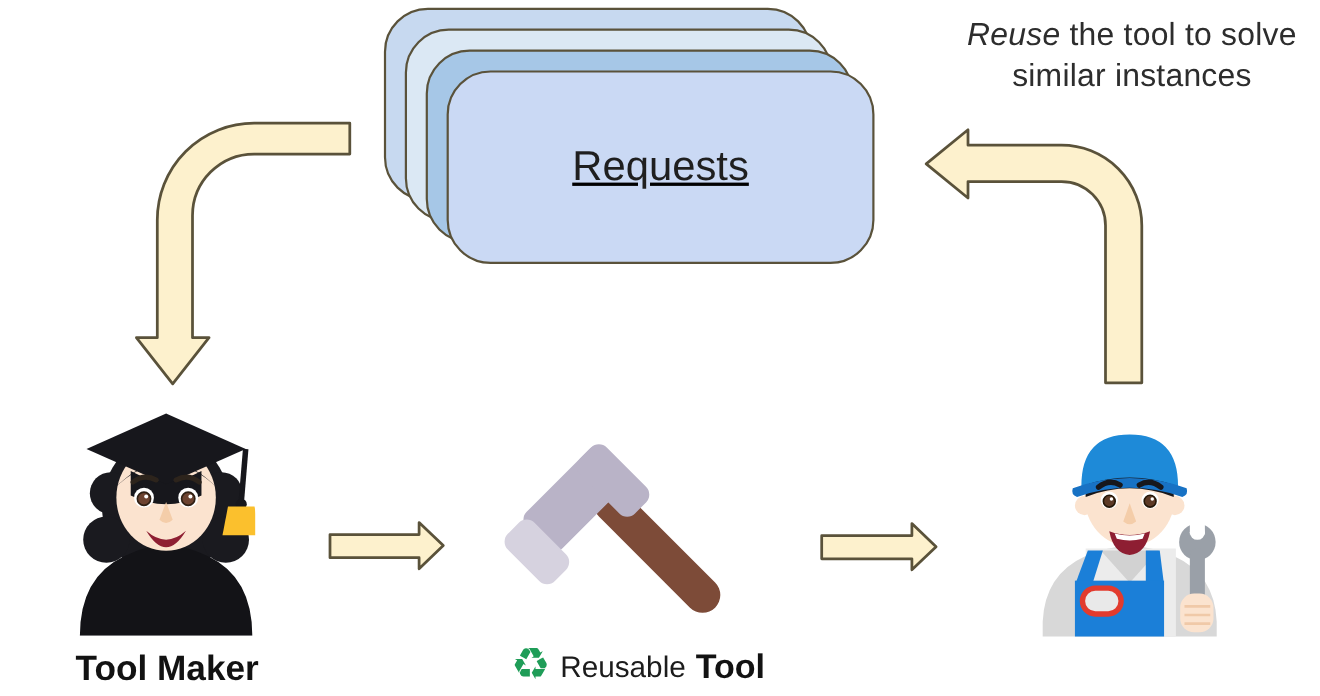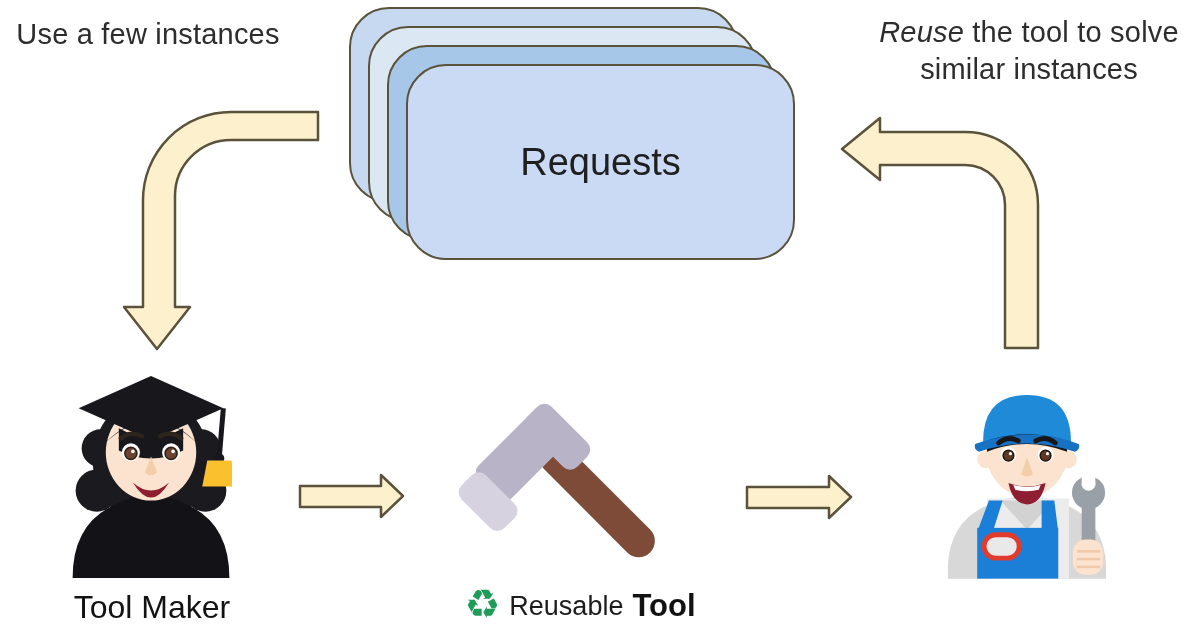--- a/index.html
+++ b/index.html
@@ -11,42 +11,42 @@
   .annotation {
     position:absolute; text-align:center; font-size:29px; line-height:37px;
     color:#2d2d2d; letter-spacing:0.2px;
   }
   .annotation-left  { left:2px;   top:16px; width:292px; }
   .annotation-right { left:856px; top:14px; width:346px; }
   .annotation em { }
 
   
   .card {
-    position:absolute; width:389px; height:196px; box-sizing:border-box;
-    border:2px solid #5a523a; border-radius:40px;
+    position:absolute; width:389px; height:176px; box-sizing:border-box;
+    border:2px solid #5a523a; border-radius:40px;text-decoration:underline;
   }
   .card-1 { left:349px; top:7px;  }
   .card-2 { left:368px; top:26px; }
   .card-3 { left:387px; top:45px; }
   .card-4 { left:406px; top:64px; display:flex; align-items:center; justify-content:center; }
   .card-label { font-size:38px; color:#1f1f1f; }
 
   
   .arrows-layer { position:absolute; left:0; top:0; width:1200px; height:633px; }
   .flow-arrow { stroke-width:2.5; stroke-linejoin:round; }
 
   
   .emoji { position:absolute; }
   .emoji-maker  { left:70px;  top:372px; }
   .emoji-hammer { left:458px; top:380px; }
   .emoji-user   { left:944px; top:382px; }
 
   
   .node-label {
-    position:absolute; font-size:32px; font-weight:normal; color:#121212;
+    position:absolute; font-size:32px; font-weight:bold; color:#121212;
     text-align:center; line-height:36px;
   }
   .label-maker { left:32px;  top:589px; width:240px; }
   .label-user  { left:930px; top:589px; width:250px; }
   .label-tool  {
     position:absolute; left:408px; top:586px; width:344px;
     display:flex; align-items:center; justify-content:center; gap:9px;
   }
   .recycle-glyph { font-size:40px; line-height:1; color:#1f9d58; transform:translateY(-2px); }
   .label-tool-regular { font-size:27px; color:#1c1c1c; }
@@ -58,21 +58,20 @@
 <div class="canvas">
 
   <svg class="arrows-layer" viewBox="0 0 1200 633">
     <path class="flow-arrow" d="M 318,112 L 231,112 A 88,88 0 0 0 143,200 L 143,307 L 124,307 L 157,349 L 190,307 L 175,307 L 175,196 A 56,56 0 0 1 231,140 L 318,140 Z" fill="#fdf1cd" stroke="#5a523a"></path>
     <path class="flow-arrow" d="M 842,149 L 880,118 L 880,132 L 965,132 A 73,73 0 0 1 1038,205 L 1038,348 L 1005,348 L 1005,205 A 40,40 0 0 0 965,165 L 880,165 L 880,180 Z" fill="#fdf1cd" stroke="#5a523a"></path>
     <path class="flow-arrow" d="M 300,486 L 381,486 L 381,475 L 403,496 L 381,517 L 381,507 L 300,507 Z" fill="#fdf1cd" stroke="#5a523a"></path>
     <path class="flow-arrow" d="M 747,487 L 829,487 L 829,476 L 851,497 L 829,518 L 829,508 L 747,508 Z" fill="#fdf1cd" stroke="#5a523a"></path>
   </svg>
 
   <div class="annotation annotation-left">
-    <div><span>Use a few instances</span></div>
   </div>
 
   <div class="annotation annotation-right">
     <div><em>Reuse</em><span> the tool to solve</span></div>
     <div><span>similar instances</span></div>
   </div>
 
   <div class="card card-1" style="background: rgb(199, 217, 240); border-color: rgb(90, 82, 58);"></div>
   <div class="card card-2" style="background: rgb(219, 232, 244); border-color: rgb(90, 82, 58);"></div>
   <div class="card card-3" style="background: rgb(166, 199, 231); border-color: rgb(90, 82, 58);"></div>

